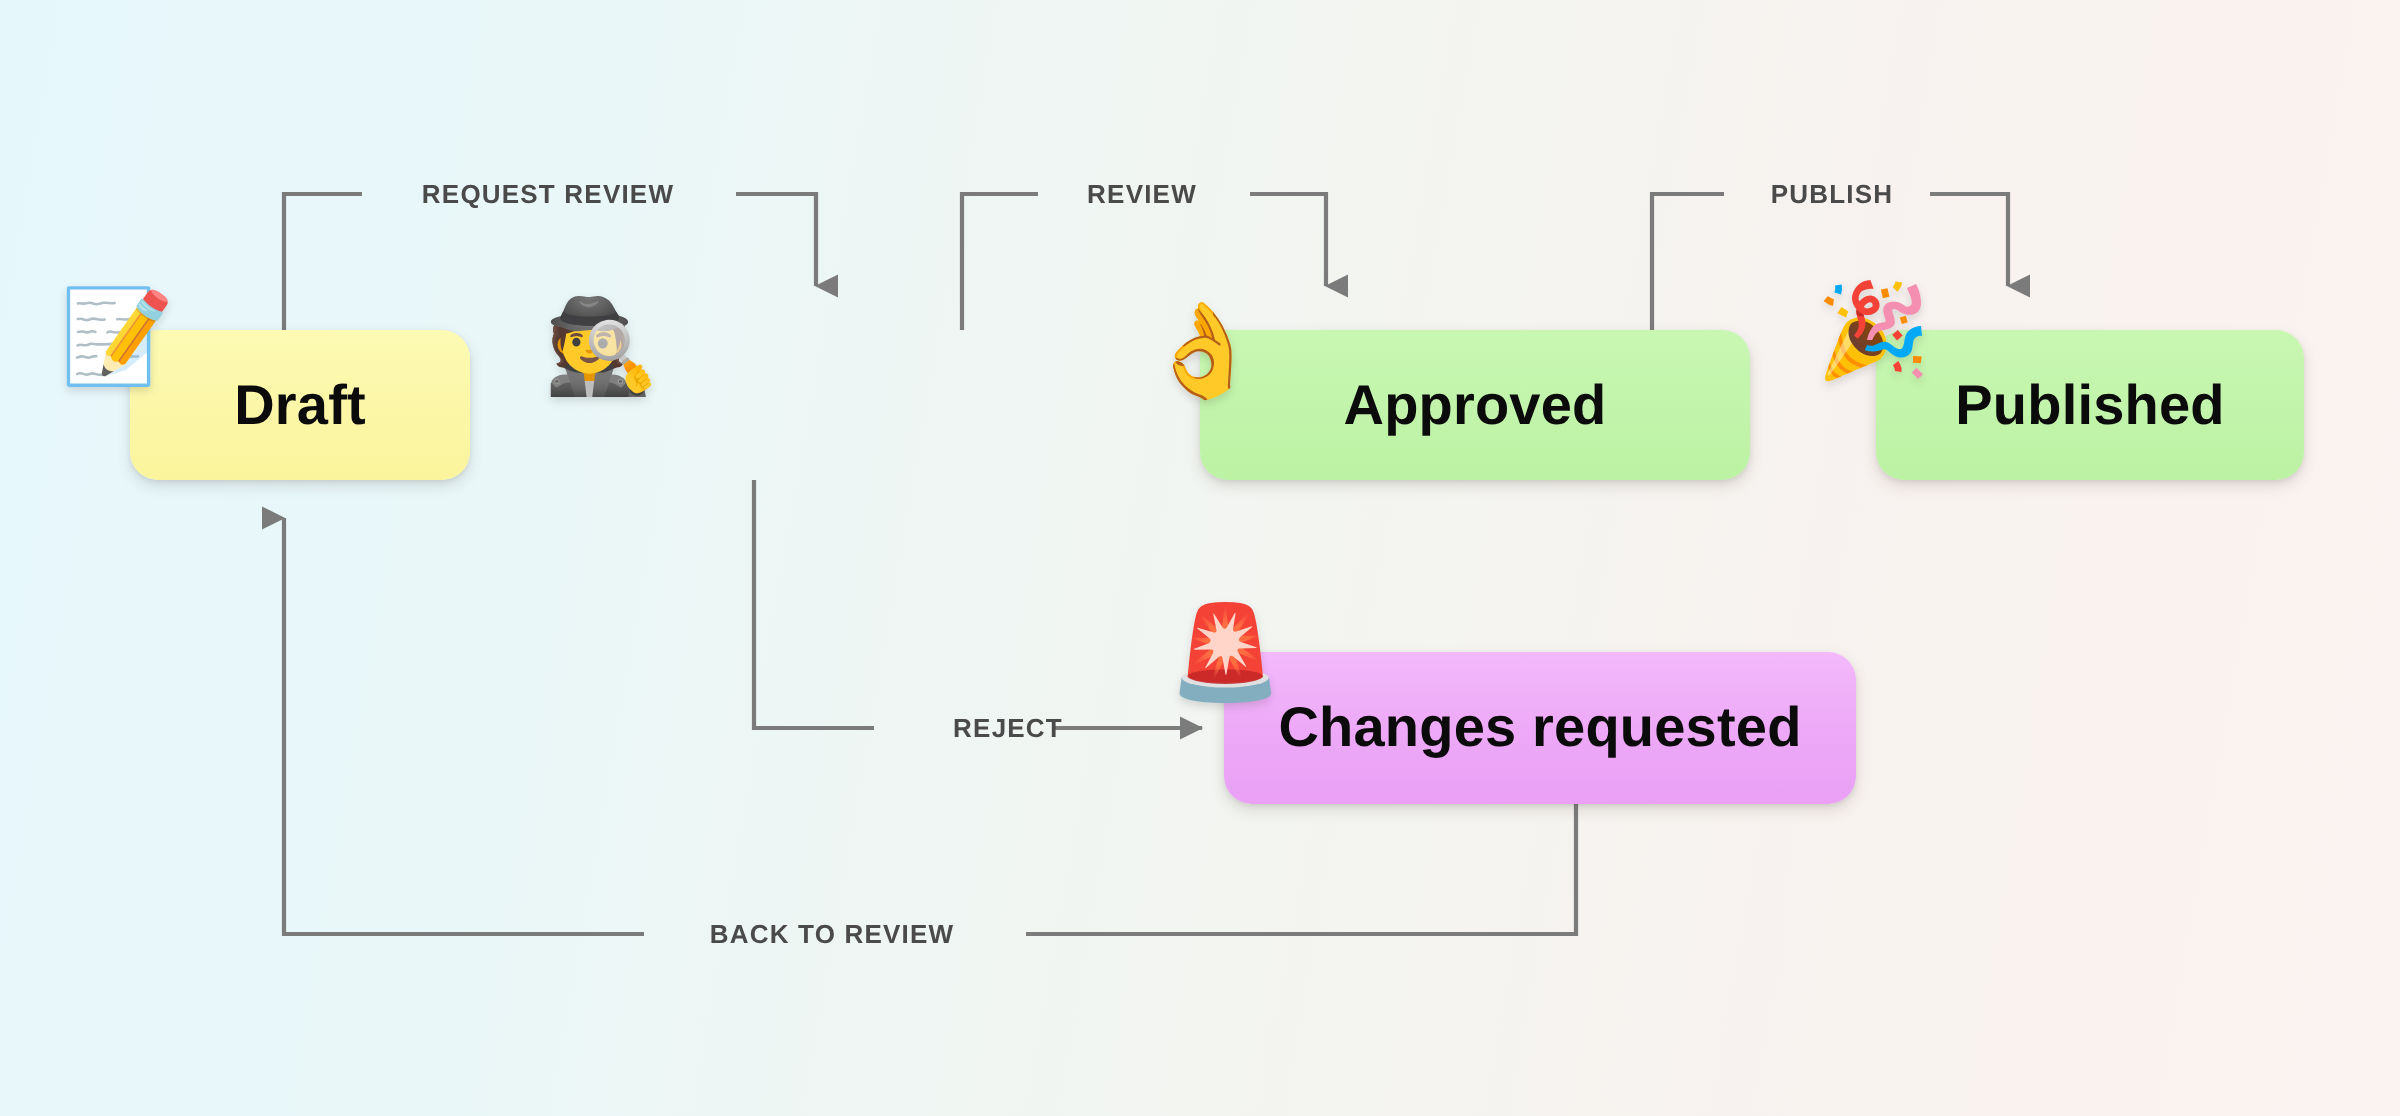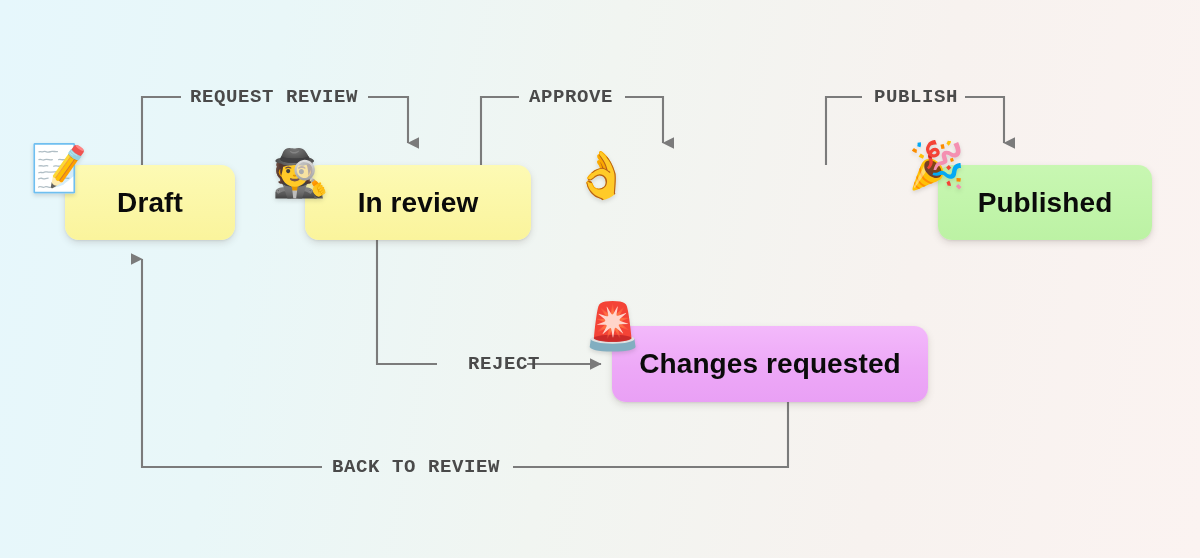--- a/index.html
+++ b/index.html
@@ -29,22 +29,22 @@
   #edges {
     position: absolute;
     left: 0; top: 0;
     width: 1200px;
     height: 558px;
   }
 
   
   .edge-label {
     position: absolute;
-    font-family: Liberation Mono, monospace;
-    font-size: 19px;
+    font-family: Liberation Sans, sans-serif;
+    font-size: 13px;
     font-weight: 700;
     letter-spacing: 0.6px;
     color: #4a4a4a;
     white-space: nowrap;
     transform: translate(-50%, -50%);
     line-height: 1;
   }
 
   
   .node {
@@ -115,38 +115,38 @@
       <path d="M377,240 L377,364 L437,364"></path>
       <path d="M527,364 L601,364" marker-end="url(#arrow-right)"></path>
 
       <path d="M788,402 L788,467 L513,467"></path>
       <path d="M322,467 L142,467 L142,259" marker-end="url(#arrow-up)"></path>
     </g>
   </svg>
 
   <div class="edge-label" style="left:274px; top:97px;">REQUEST REVIEW</div>
 
-  <div class="edge-label" style="left:571px; top:97px;">APPROVE</div>
+  <div class="edge-label" style="left:571px; top:97px;">REVIEW</div>
 
   <div class="edge-label" style="left:916px; top:97px;">PUBLISH</div>
 
   <div class="edge-label" style="left:481px; top:364px;padding-left:46px;">REJECT</div>
 
   <div class="edge-label" style="left:416px; top:467px;">BACK TO REVIEW</div>
 
   <div class="node yellow" style="left:65px; top:165px; width:170px; height:75px;">
     <span class="node-label">Draft</span>
   </div>
   <span class="node-emoji" style="left:30px; top:145px;">📝</span>
 
-  <div class="node yellow" style="left:305px; top:165px; width:226px; height:75px;">
-    <span class="node-label">In review</span>
-  </div>
   <span class="node-emoji" style="left:272px; top:150px;">🕵️</span>
 
+  <div class="node green" style="left:600px; top:165px; width:275px; height:75px;">
+    <span class="node-label">Approved</span>
+  </div>
   <span class="node-emoji" style="left:573px; top:152px;">👌</span>
 
   <div class="node green" style="left:938px; top:165px; width:214px; height:75px;">
     <span class="node-label">Published</span>
   </div>
   <span class="node-emoji" style="left:908px; top:142px;">🎉</span>
 
   <div class="node purple" style="left:612px; top:326px; width:316px; height:76px;">
     <span class="node-label">Changes requested</span>
   </div>

